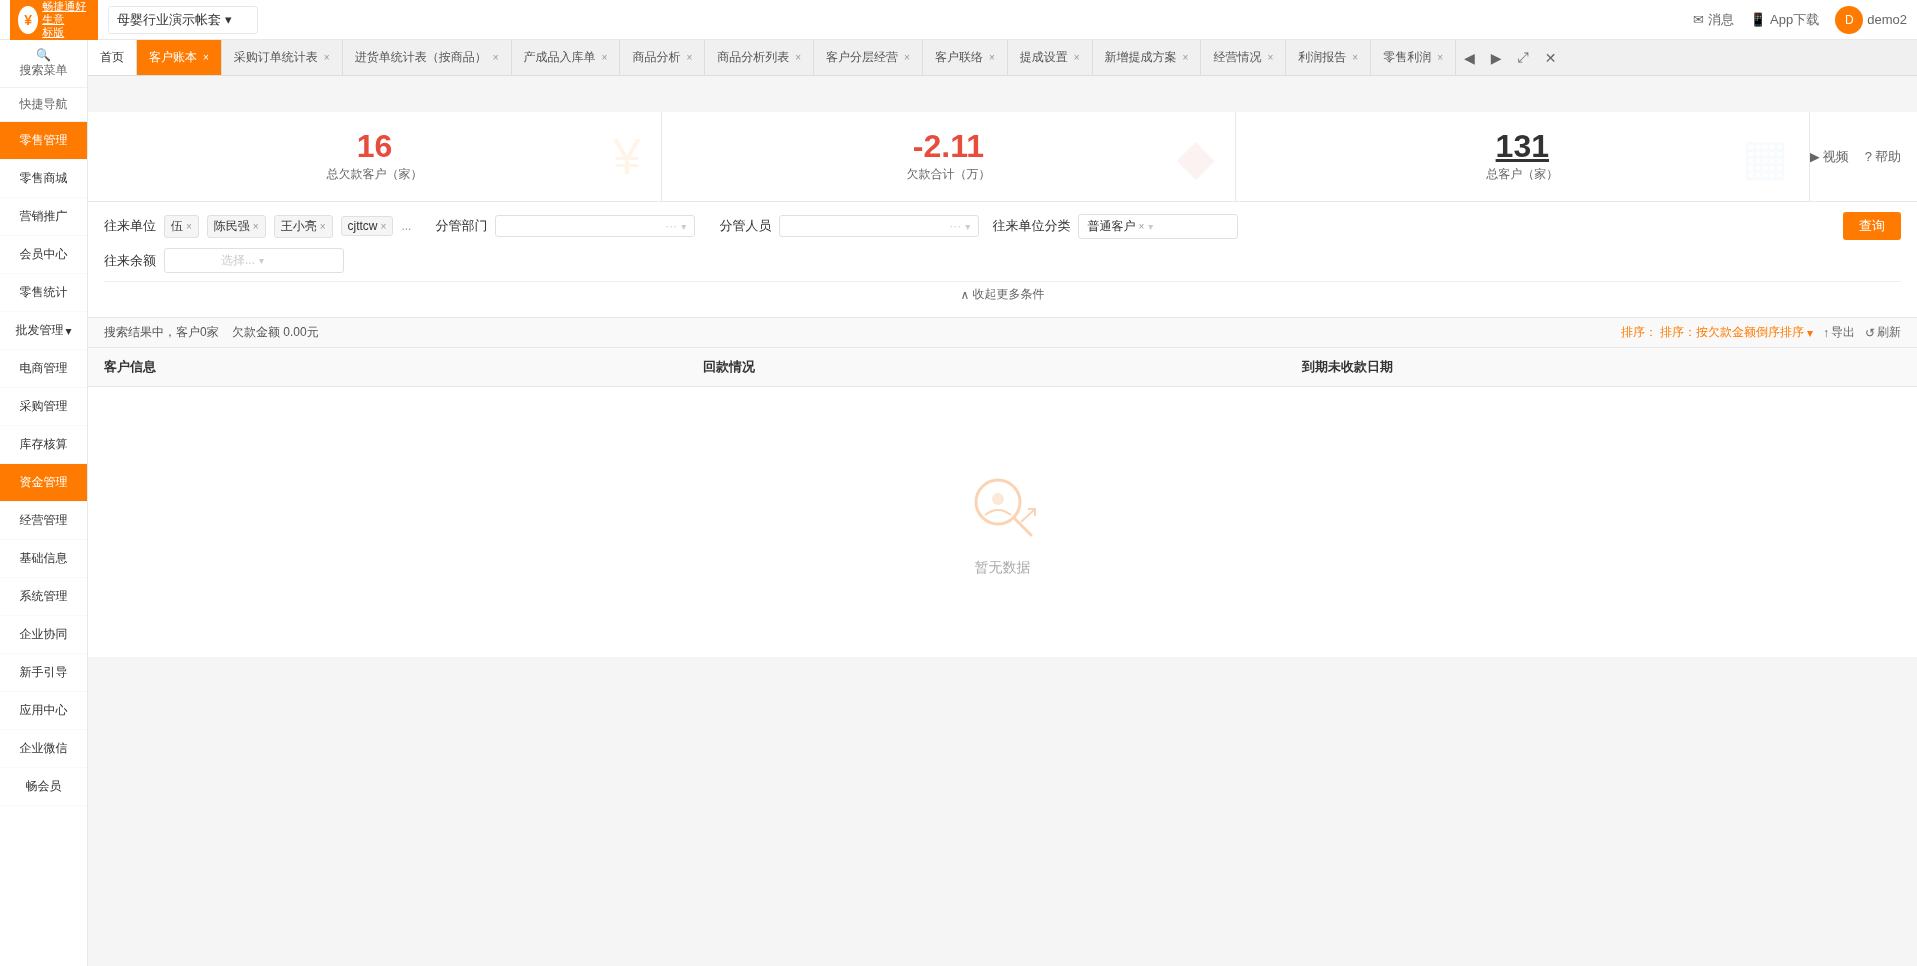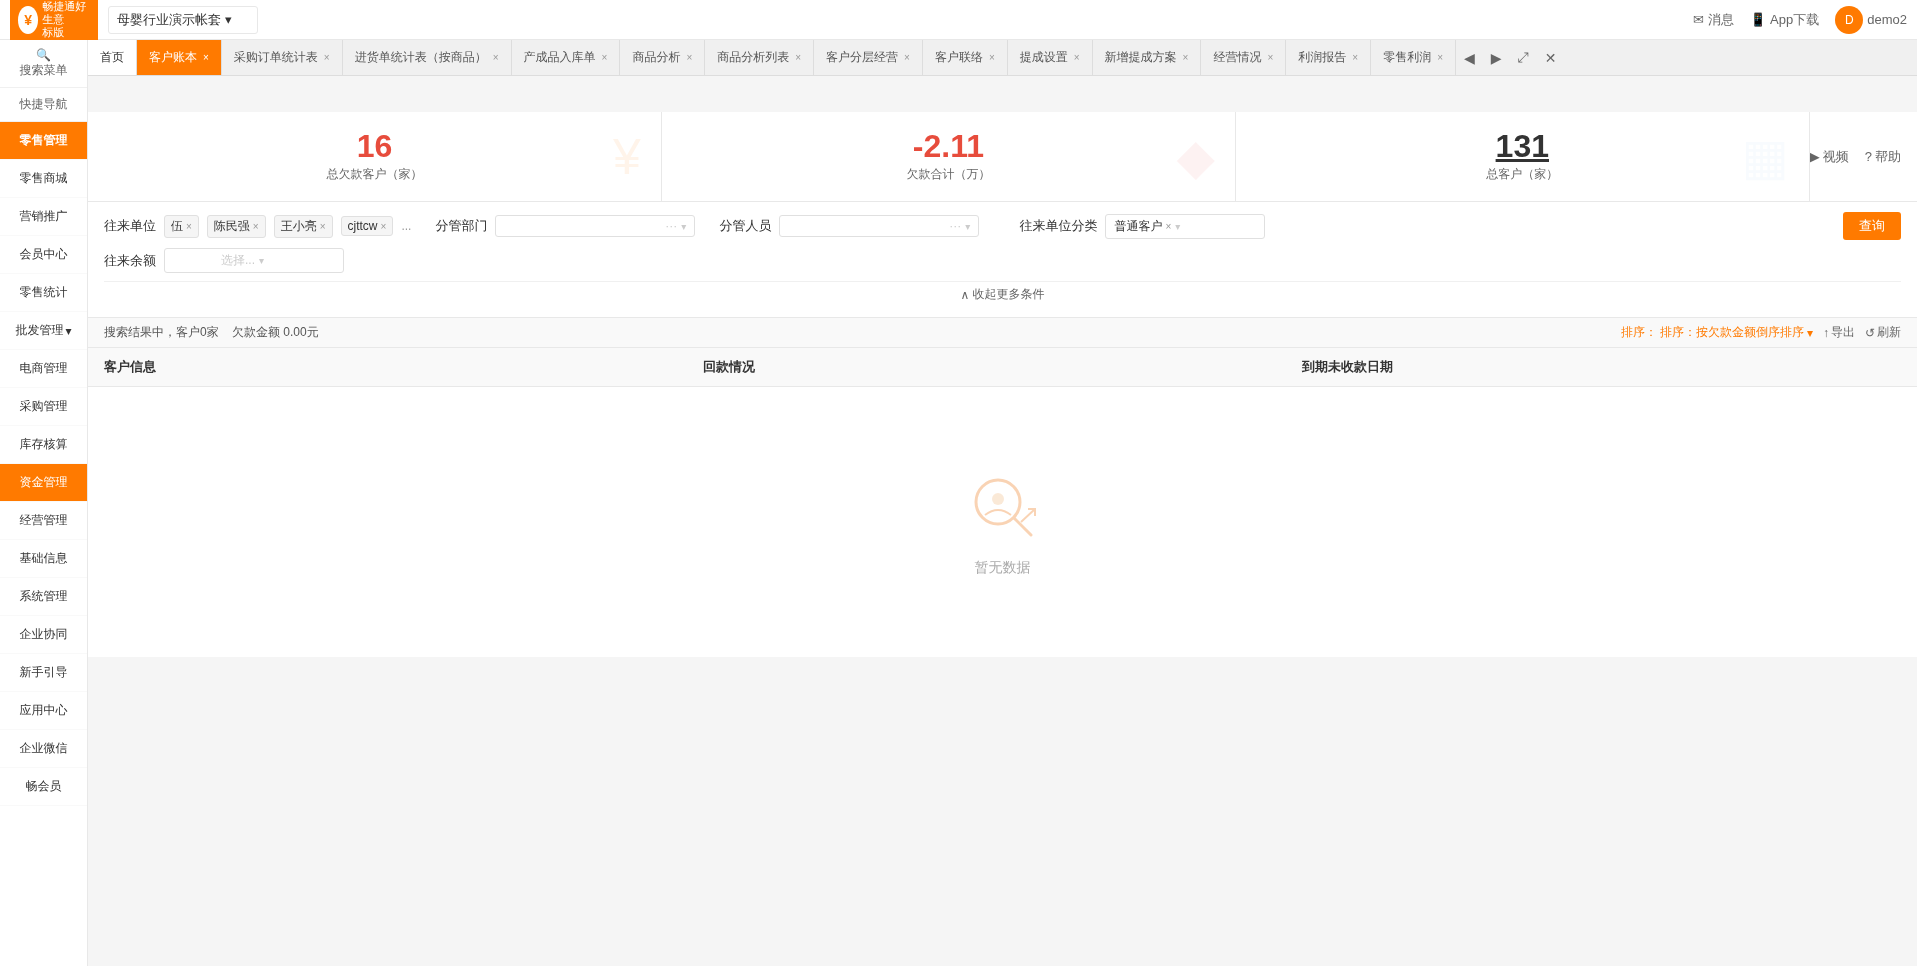--- a/index.html
+++ b/index.html
@@ -12,21 +12,21 @@
     }
     .logo-area {
       display: flex; align-items: center; width: 88px; min-width: 88px;
       background: #ff7a00; height: 40px; padding: 4px 8px; cursor: pointer;
     }
     .logo-icon {
       width: 28px; height: 28px; background: #fff; border-radius: 50%;
       display: flex; align-items: center; justify-content: center;
       color: #ff7a00; font-size: 14px; font-weight: bold; margin-right: 4px;
     }
-    .logo-text { color: #fff; font-size: 11px; line-height: 1.2; }
+    .logo-text { color: #fff; font-size: 11px; line-height: 1.2; text-decoration: underline; }
     .workspace-selector {
       display: flex; align-items: center; gap: 4px; padding: 4px 8px;
       border: 1px solid #e8e8e8; border-radius: 3px; cursor: pointer;
       font-size: 13px; color: #333; min-width: 150px;
     }
     .top-bar-right {
       margin-left: auto; display: flex; align-items: center; gap: 16px;
     }
     .top-bar-btn {
       display: flex; align-items: center; gap: 4px; cursor: pointer;
@@ -49,21 +49,21 @@
     }
     .sidebar-search {
       padding: 8px; text-align: center; font-size: 12px; color: #666;
       cursor: pointer; border-bottom: 1px solid #f0f0f0;
     }
     .sidebar-nav-item {
       padding: 10px 6px; text-align: center; font-size: 12px; color: #333;
       cursor: pointer; border-bottom: 1px solid #f9f9f9;
     }
     .sidebar-nav-item.active {
-      background: #ff7a00; color: #fff; font-weight: bold;
+      background: #ff7a00; color: #fff;
     }
     .sidebar-nav-item.has-arrow {
       display: flex; align-items: center; justify-content: center; gap: 2px;
     }
 
     
     .content-area { flex: 1; display: flex; flex-direction: column; overflow: hidden; gap: 36px; }
 
     
     .tab-bar {
@@ -402,21 +402,21 @@
             <span class="filter-dropdown-arrow">▾</span>
           </div>
 
           <span class="filter-label" style="margin-left:16px;">分管人员</span>
           <div class="filter-input" style="min-width:200px;">
             <span style="flex:1;"></span>
             <span style="color:#ccc;">···</span>
             <span class="filter-dropdown-arrow">▾</span>
           </div>
 
-          <span class="filter-label" style="margin-left:32px;">往来单位分类</span>
+          <span class="filter-label" style="margin-left:5px;">往来单位分类</span>
           <div class="filter-input" style="min-width:160px;">
             <div class="filter-tag" style="border:none;background:transparent;padding:0;">
               <span>普通客户</span>
               <span class="remove">×</span>
             </div>
             <span class="filter-dropdown-arrow">▾</span>
           </div>
 
           <button class="query-btn">查询</button>
         </div>

